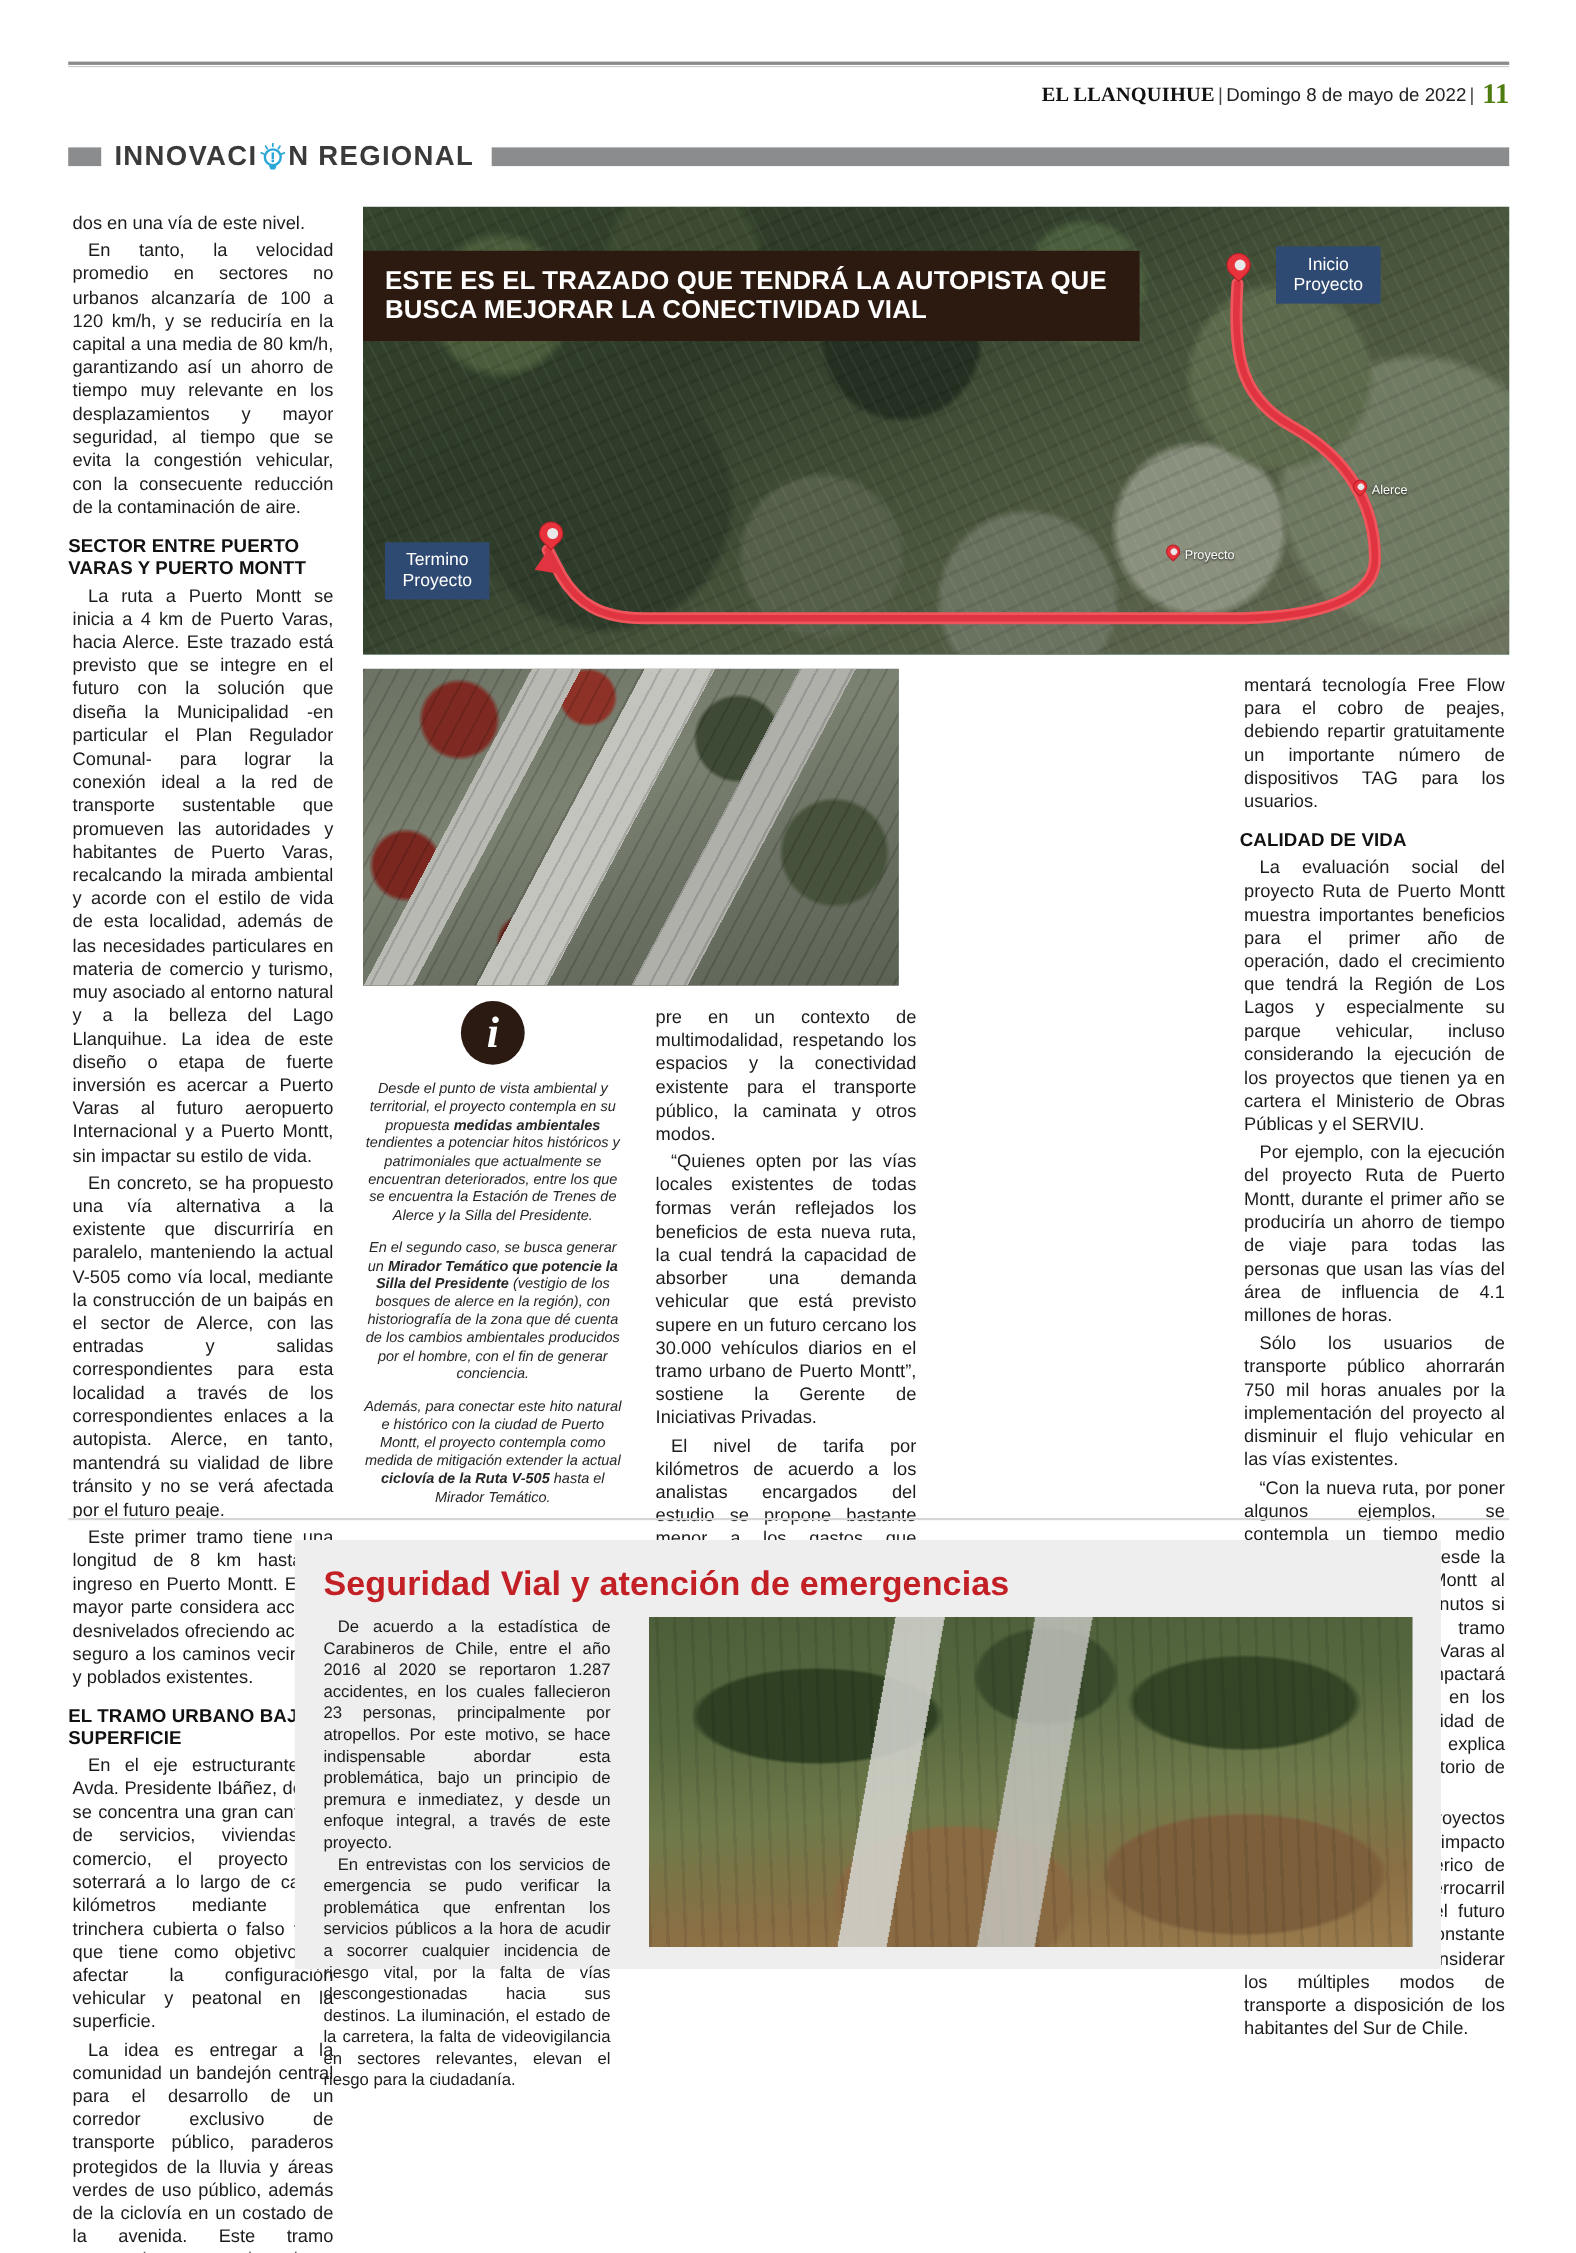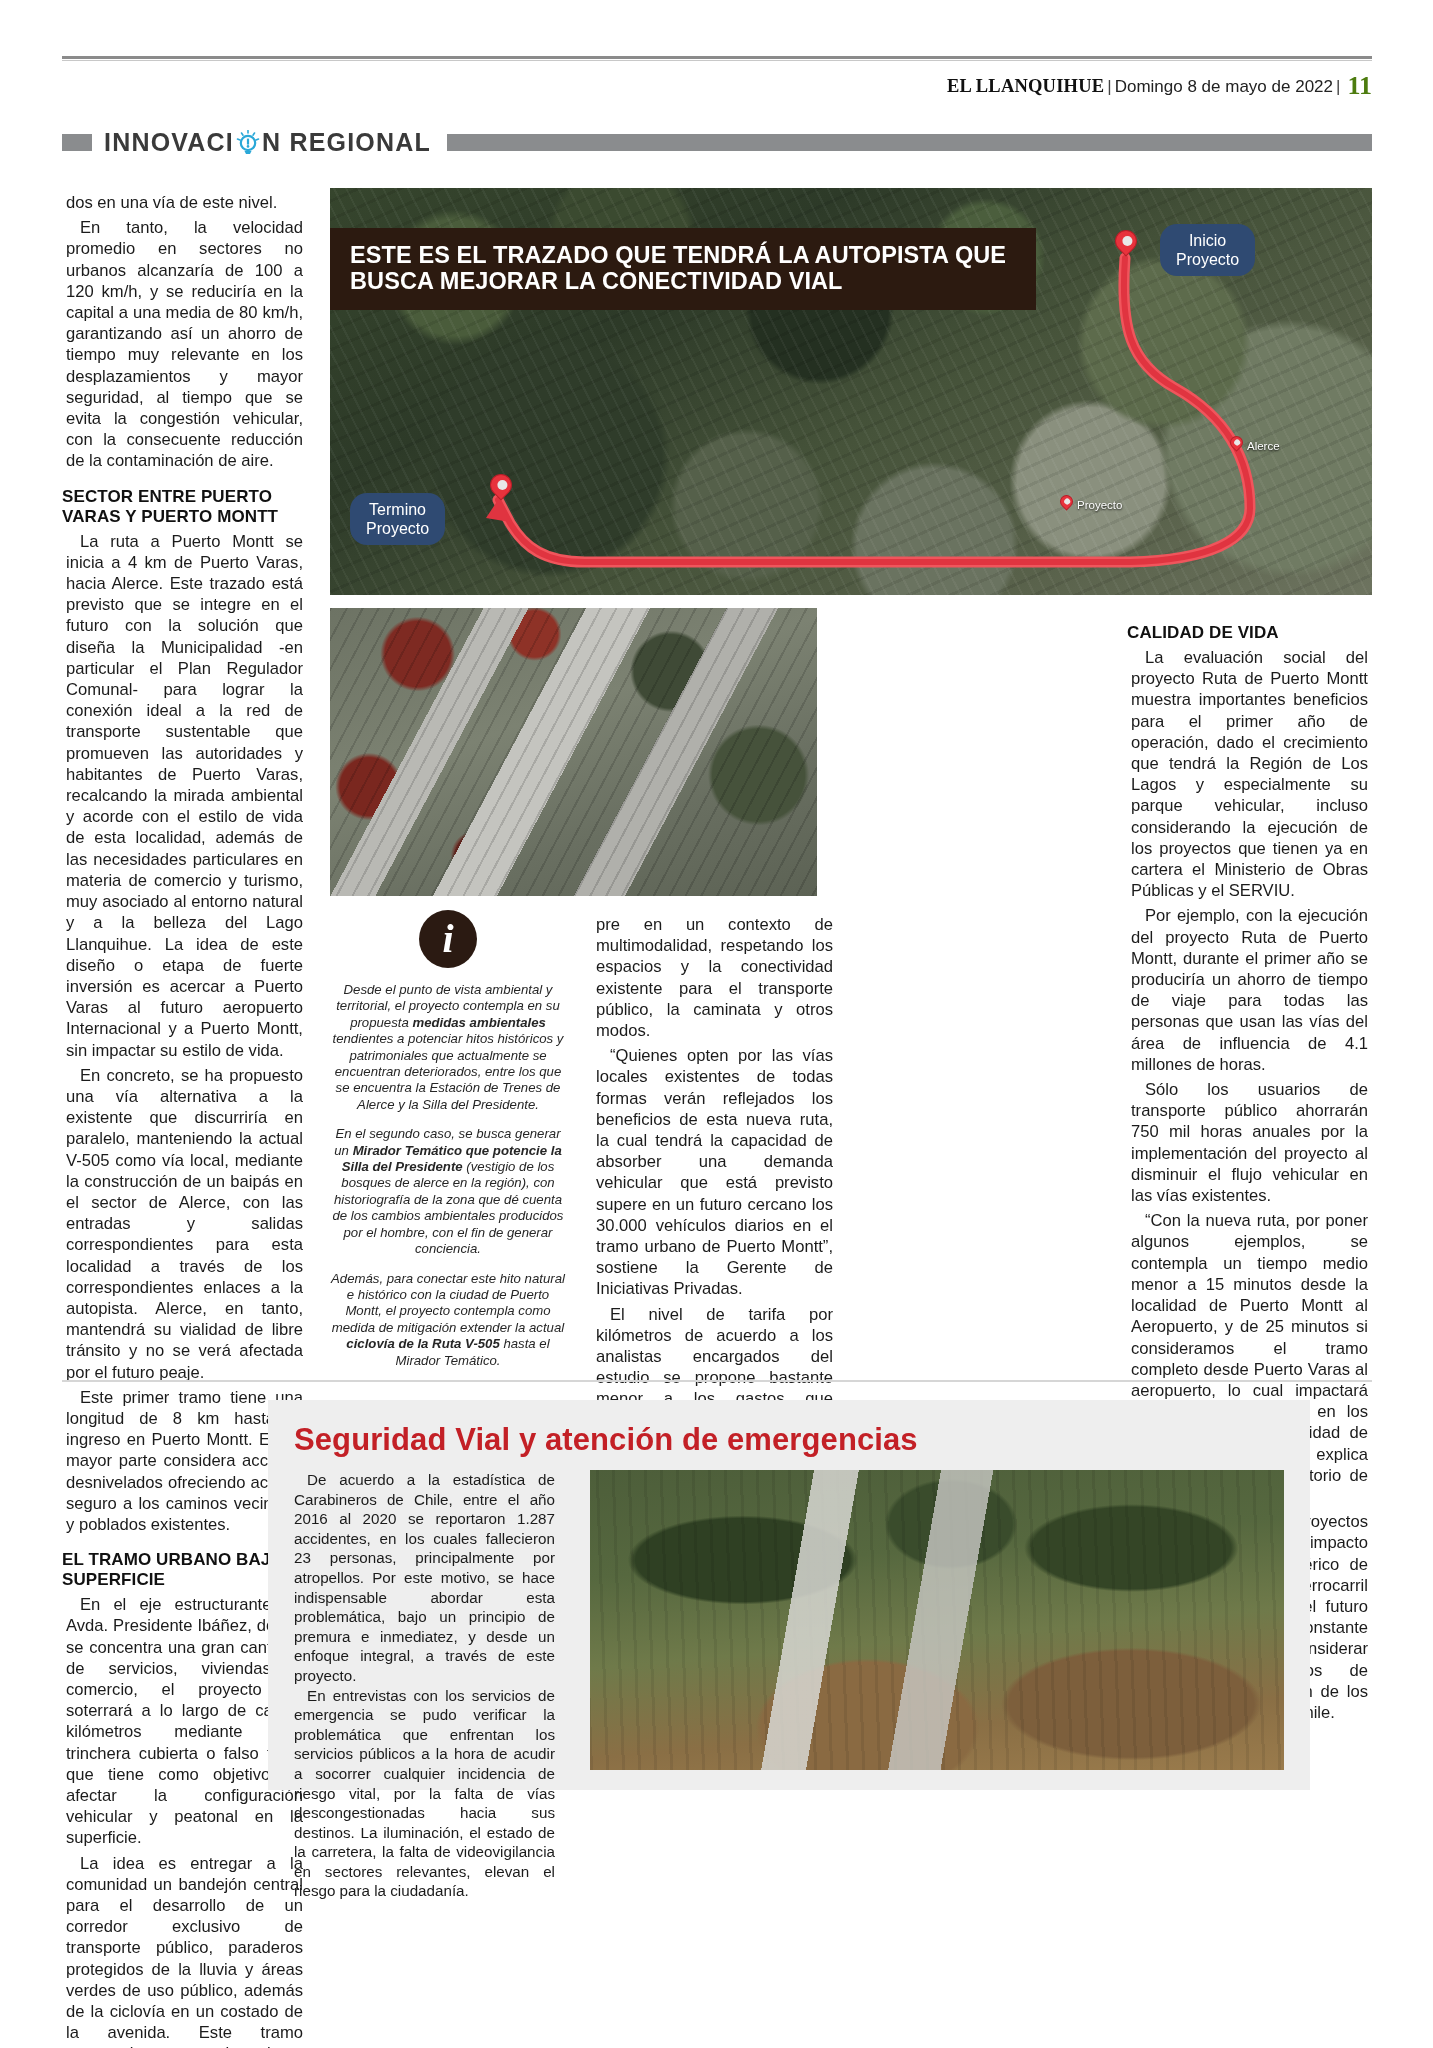--- a/index.html
+++ b/index.html
@@ -119,21 +119,21 @@
     position: absolute; left: 0; top: 40px; width: 706px;
     background: #2c1a10; color: #fff;
     padding: 14px 18px 16px 20px;
     font-family: "Liberation Sans Narrow", "Liberation Sans", sans-serif;
     font-weight: bold; font-size: 23.5px; line-height: 26px;
     letter-spacing: .1px; text-transform: uppercase;
   }
   .map-label {
     position: absolute; background: #2f4a72; color: #fff;
     font-size: 16px; line-height: 19px; font-weight: normal;
-    padding: 7px 16px; text-align: center; white-space: pre-line; border-radius: 17px;
+    padding: 7px 16px; text-align: center; white-space: pre-line;
   }
   .pin {
     position: absolute; width: 22px; height: 30px;
   }
   .pin i {
     position: absolute; left: 0; top: 0;
     width: 22px; height: 22px; border-radius: 50% 50% 50% 0;
     transform: rotate(-45deg);
     background: #e8323c; border: 1px solid #b71e28;
   }
@@ -348,20 +348,21 @@
     </div>
 
     <div class="c2 col-text">
       <p class="first">pre en un contexto de multimodalidad, respetando los espacios y la conectividad existente para el transporte público, la caminata y otros modos.</p>
       <p>“Quienes opten por las vías locales existentes de todas formas verán reflejados los beneficios de esta nueva ruta, la cual tendrá la capacidad de absorber una demanda vehicular que está previsto supere en un futuro cercano los 30.000 vehículos diarios en el tramo urbano de Puerto Montt”, sostiene la Gerente de Iniciativas Privadas.</p>
       <p>El nivel de tarifa por kilómetros de acuerdo a los analistas encargados del estudio se propone bastante menor a los gastos que generan en condiciones de congestión el consumo de combustible, el deterioro de los vehículos y el valor del tiempo extra que pierden los usuarios a diario y en la actualidad, en condiciones de mayor seguridad, atención de emergencias y experiencia general en los traslados.</p>
       <p>En cuanto al cobro, el proyecto imple-</p>
     </div>
 
     <div class="c4 col-text">
+      <p class="first">mentará tecnología Free Flow para el cobro de peajes, debiendo repartir gratuitamente un importante número de dispositivos TAG para los usuarios.</p>
       <div class="subhead">CALIDAD DE VIDA</div>
       <p>La evaluación social del proyecto Ruta de Puerto Montt muestra importantes beneficios para el primer año de operación, dado el crecimiento que tendrá la Región de Los Lagos y especialmente su parque vehicular, incluso considerando la ejecución de los proyectos que tienen ya en cartera el Ministerio de Obras Públicas y el SERVIU.</p>
       <p>Por ejemplo, con la ejecución del proyecto Ruta de Puerto Montt, durante el primer año se produciría un ahorro de tiempo de viaje para todas las personas que usan las vías del área de influencia de 4.1 millones de horas.</p>
       <p>Sólo los usuarios de transporte público ahorrarán 750 mil horas anuales por la implementación del proyecto al disminuir el flujo vehicular en las vías existentes.</p>
       <p>“Con la nueva ruta, por poner algunos ejemplos, se contempla un tiempo medio menor a 15 minutos desde la localidad de Puerto Montt al Aeropuerto, y de 25 minutos si consideramos el tramo completo desde Puerto Varas al aeropuerto, lo cual impactará de manera importante en los tiempos de viaje y calidad de vida de los habitantes”, explica el Presidente del Directorio de R&amp;Q.</p>
       <p>Adicionalmente, proyectos complementarios con impacto positivo como el teleférico de Puerto Montt y el ferrocarril podrán integrarse en el futuro en una zona en constante expansión que debe considerar los múltiples modos de transporte a disposición de los habitantes del Sur de Chile.</p>
     </div>
   </div>
 
   <div class="bottom-rule"></div>

